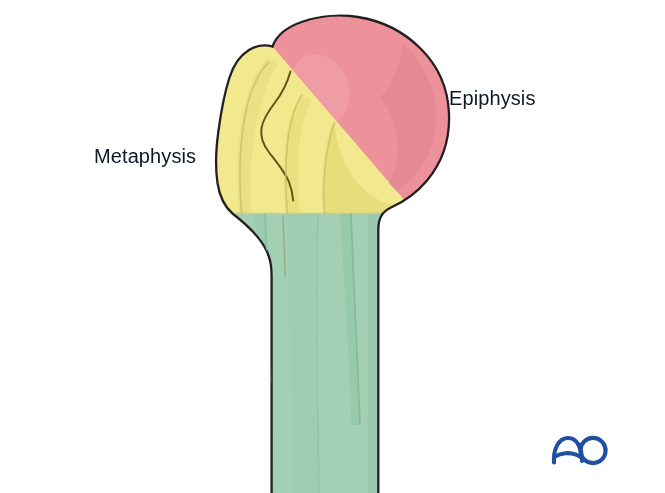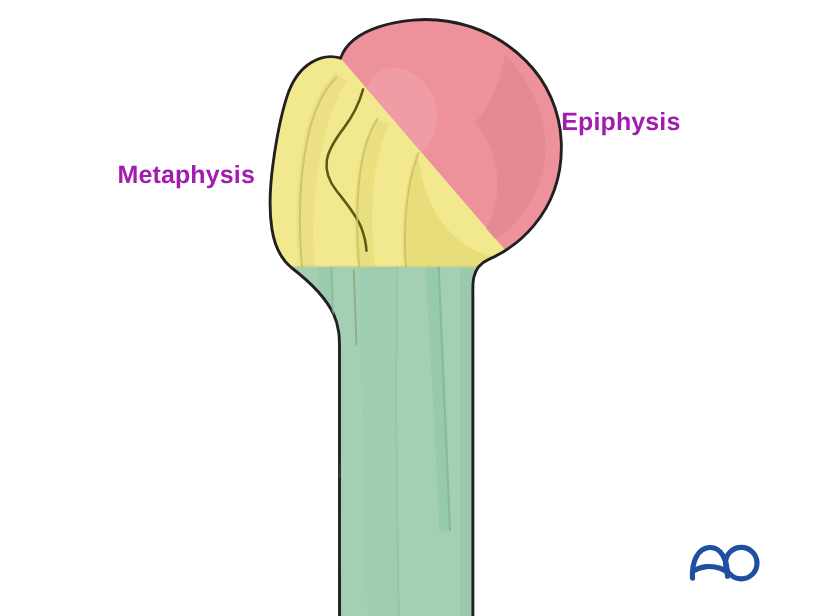--- a/index.html
+++ b/index.html
@@ -25,29 +25,29 @@
     position: absolute;
     left: 0;
     top: 0;
     width: 665px;
     height: 493px;
   }
   .anno-label {
     position: absolute;
     font-family: "Liberation Sans", sans-serif;
     font-size: 20px;
-    font-weight: 700;
-    color: #a21caf;
+    font-weight: 400;
+    color: #0f172a;
     letter-spacing: 0.1px;
     white-space: nowrap;
     line-height: 1;
   }
   #label-metaphysis {
     left: 94px;
-    top: 130px;
+    top: 146px;
   }
   #label-epiphysis {
     left: 449px;
     top: 88px;
   }
   #label-diaphysis {
     left: 399px;
     top: 381px;
   }
   #ao-logo {

